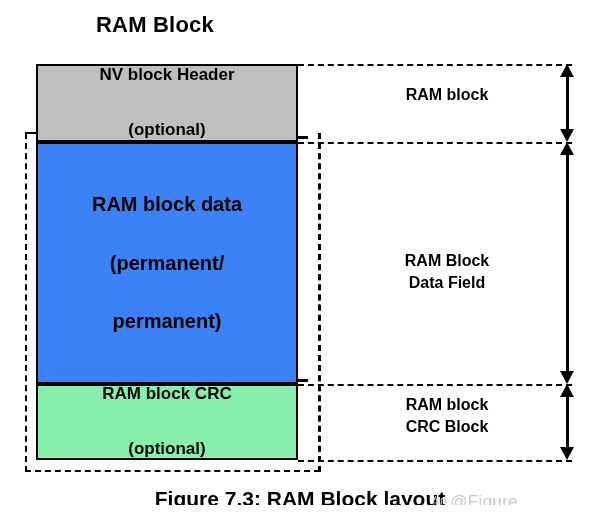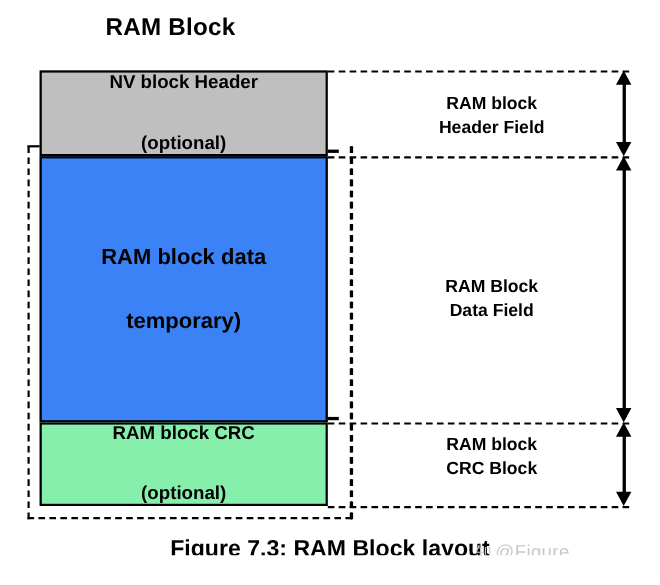--- a/index.html
+++ b/index.html
@@ -212,31 +212,31 @@
   <div class="edge-tick" id="tick-header-bottom"></div>
   <div class="edge-tick" id="tick-data-bottom"></div>
 
   <div class="block" id="block-header">
     <span class="line">NV block Header</span>
     <span class="line">(optional)</span>
   </div>
 
   <div class="block" id="block-data">
     <span class="line">RAM block data</span>
-    <span class="line">temporary)</span>
+    <span class="line">(permanent/</span>
+    <span class="line">permanent)</span>
   </div>
 
   <div class="block" id="block-crc">
     <span class="line">RAM block CRC</span>
     <span class="line">(optional)</span>
   </div>
 
   <div class="field-label" id="label-header-field">
     <span class="line">RAM block</span>
-    <span class="line">Header Field</span>
   </div>
 
   <div class="field-label" id="label-data-field">
     <span class="line">RAM Block</span>
     <span class="line">Data Field</span>
   </div>
 
   <div class="field-label" id="label-crc-field">
     <span class="line">RAM block</span>
     <span class="line">CRC Block</span>

